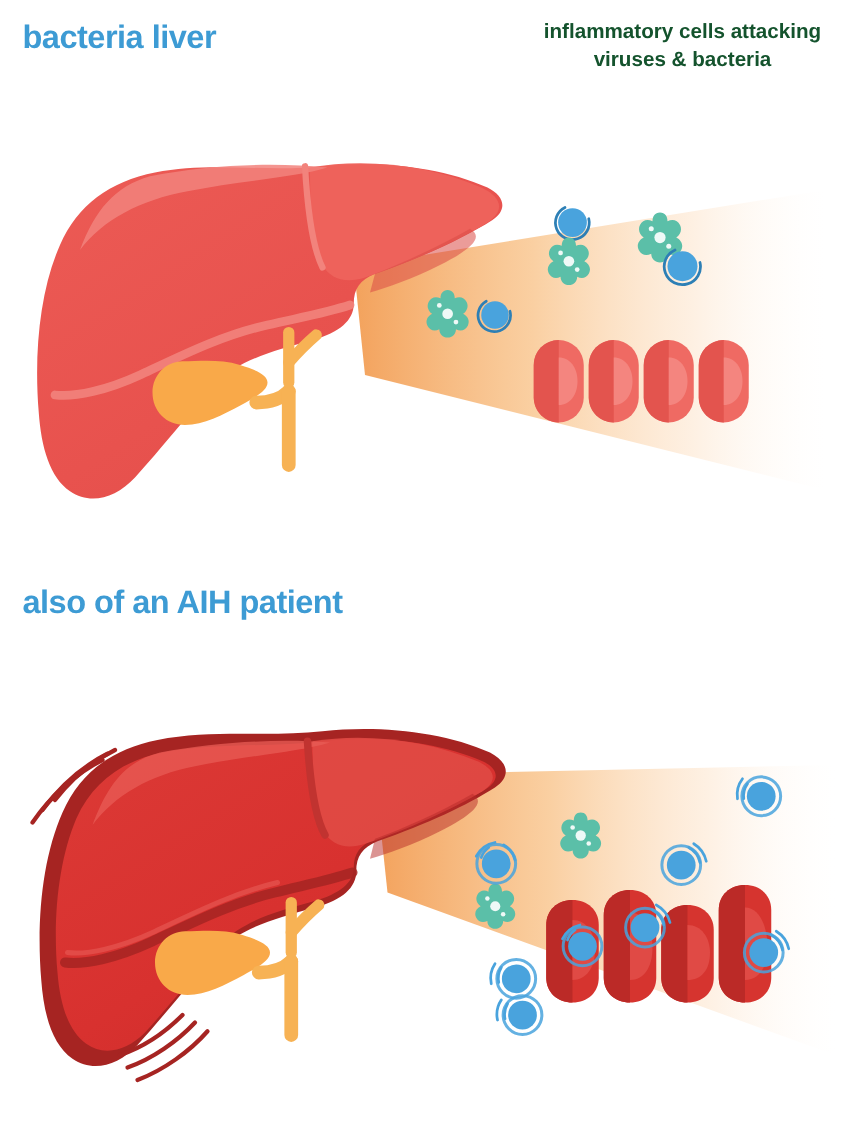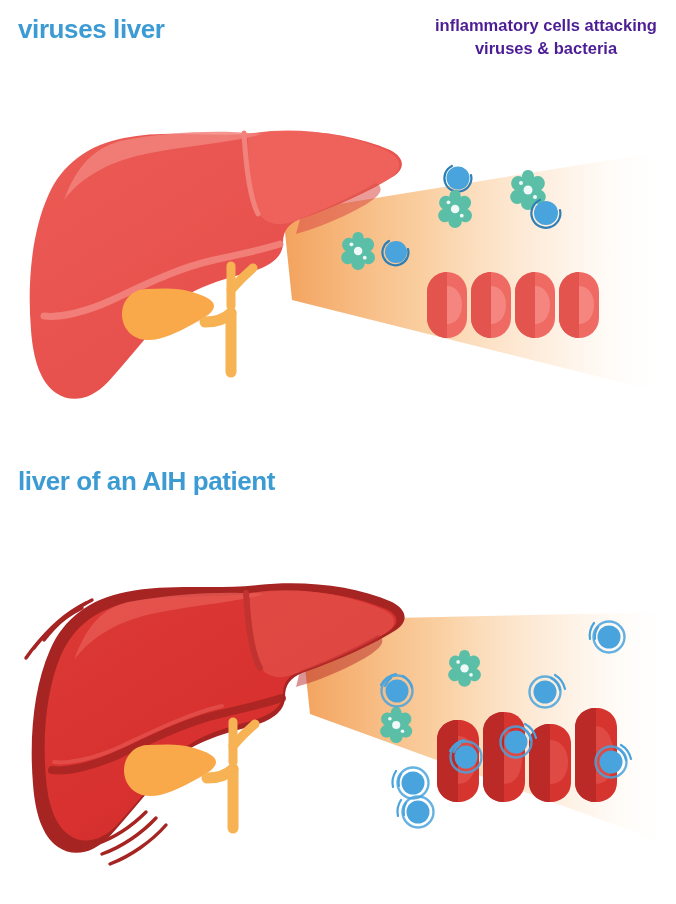--- a/index.html
+++ b/index.html
@@ -46,21 +46,21 @@
   .panel-caption {
     position: absolute;
     right: 16px;
     top: 14px;
     width: 228px;
     margin: 0;
     text-align: center;
     font-size: 16.5px;
     line-height: 1.42;
     font-weight: 700;
-    color: #4c1d95;
+    color: #14532d;
   }
 
   
   .stage {
     position: absolute;
     left: 0;
     top: 0;
     width: 676px;
     height: 452px;
     display: block;
@@ -205,21 +205,21 @@
         <circle cx="18" cy="20" r="4.5" fill="#ffffff" opacity="0.9"></circle>
         <circle cx="11" cy="13" r="2" fill="#ffffff" opacity="0.9"></circle>
         <circle cx="25" cy="27" r="2" fill="#ffffff" opacity="0.9"></circle>
       </g>
       <g transform="translate(531,198)">
         <circle cx="15" cy="15" r="12" fill="#49a3dd"></circle>
         <path d="M 29 12 A 14.5 14.5 0 1 1 9 2" stroke="#2d7fb5" stroke-width="2.2" fill="none" stroke-linecap="round"></path>
       </g>
     </svg>
 
-    <h2 class="panel-title">viruses liver</h2>
+    <h2 class="panel-title">bacteria liver</h2>
 
     <p class="panel-caption">inflammatory cells attacking viruses &amp; bacteria</p>
   </section>
 
   <section class="panel" id="panel-aih">
 
     <svg class="stage" viewBox="0 0 676 452">
       <defs>
         <linearGradient id="beamGradBottom" x1="0" y1="0" x2="1" y2="0">
           <stop offset="0%" stop-color="#f3a25c" stop-opacity="1"></stop>
@@ -415,17 +415,17 @@
       </g>
 
       <g transform="translate(403,345)">
         <circle cx="15" cy="15" r="11.5" fill="#49a3dd"></circle>
         <circle cx="15" cy="15" r="15.5" fill="none" stroke="#49a3dd" stroke-width="2.4" opacity="0.85"></circle>
         <path d="M 3 6 A 17 17 0 0 0 1 18" stroke="#49a3dd" stroke-width="2.2" fill="none" stroke-linecap="round"></path>
         <path d="M -2 3 A 21 21 0 0 0 -5 19" stroke="#49a3dd" stroke-width="2.2" fill="none" stroke-linecap="round"></path>
       </g>
     </svg>
 
-    <h2 class="panel-title">liver of an AIH patient</h2>
+    <h2 class="panel-title">also of an AIH patient</h2>
 
   </section>
 
 </div>
 
 </body></html>

